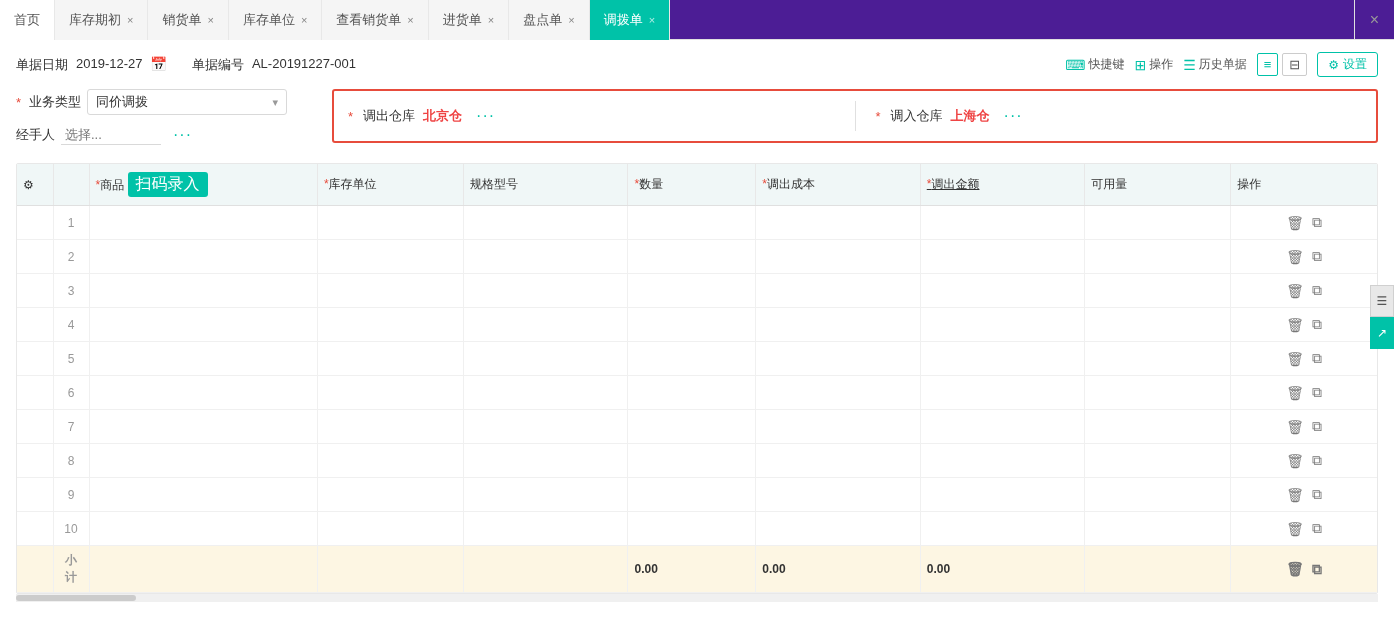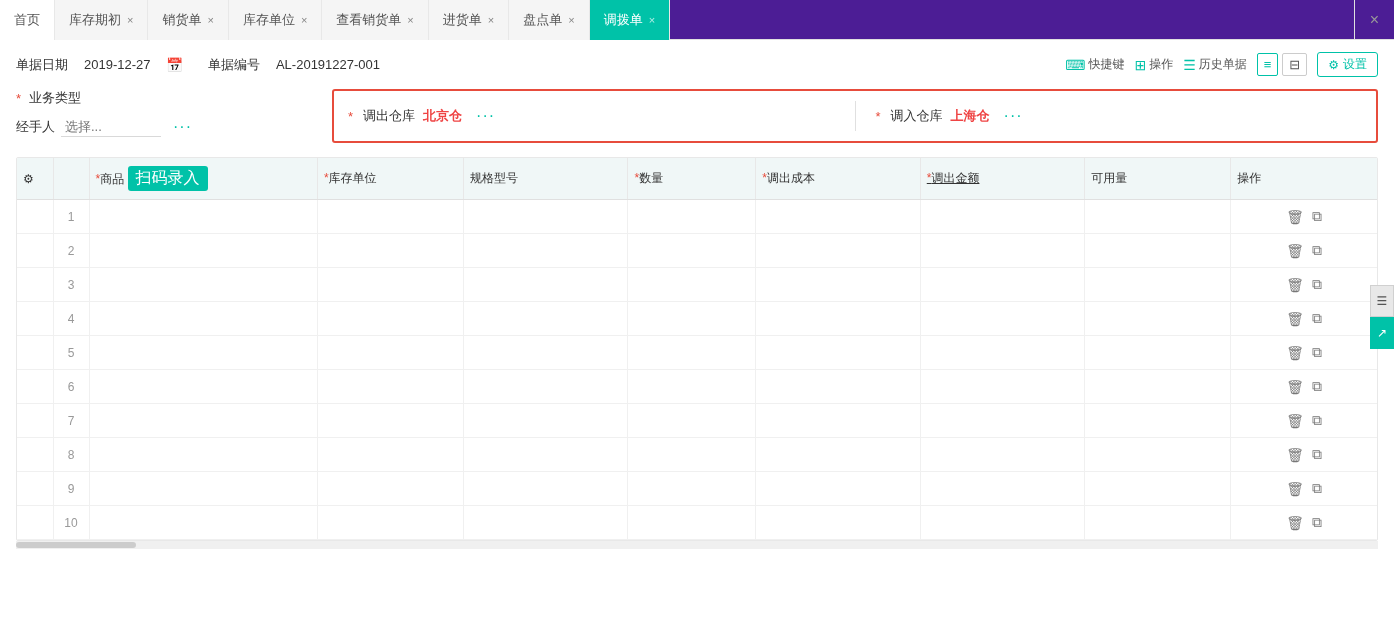--- a/index.html
+++ b/index.html
@@ -67,22 +67,22 @@
 
     
     .header-row {
       display: flex;
       align-items: center;
       margin-bottom: 12px;
       gap: 24px;
     }
     .header-field {
       display: flex;
-      align-items: center;
-      gap: 16px;
+      align-items: flex-start;
+      gap: 8px;
       font-size: 13px;
       color: #333;
     }
     .header-field label { color: #333; }
     .header-field .date-icon {
       color: #00c2a8;
       cursor: pointer;
       font-size: 14px;
     }
     .toolbar-right {
@@ -398,20 +398,24 @@
       </div>
     </div>
   </div>
 
   <div class="form-section">
 
     <div class="form-left">
       <div class="form-field">
         <span class="required-star">*</span>
         <span class="field-label">业务类型</span>
+        <div class="select-field">
+          <span>同价调拨</span>
+          <span class="select-arrow">▾</span>
+        </div>
       </div>
       <div class="form-field handler-field">
         <span class="field-label">经手人</span>
         <input class="handler-input" type="text" placeholder="选择..." style="">
         <span class="more-btn">···</span>
       </div>
     </div>
 
     <div class="form-right">
       <div class="warehouse-field">
@@ -623,20 +627,37 @@
       <td></td>
       <td></td>
       <td></td>
       <td>
         <div class="action-btns">
           <span class="action-icon">🗑</span>
           <span class="action-icon">⧉</span>
         </div>
       </td>
     </tr>
+          <tr class="subtotal-row">
+      <td></td>
+      <td class="row-num">小计</td>
+      <td></td>
+      <td></td>
+      <td></td>
+      <td>0.00</td>
+      <td>0.00</td>
+      <td>0.00</td>
+      <td></td>
+      <td>
+        <div class="action-btns">
+          <span class="action-icon">🗑</span>
+          <span class="action-icon">⧉</span>
+        </div>
+      </td>
+    </tr>
         </tbody>
     </table>
   </div>
 
   <div class="scroll-area">
     <div class="scroll-thumb"></div>
   </div>
 
 </div>
 

